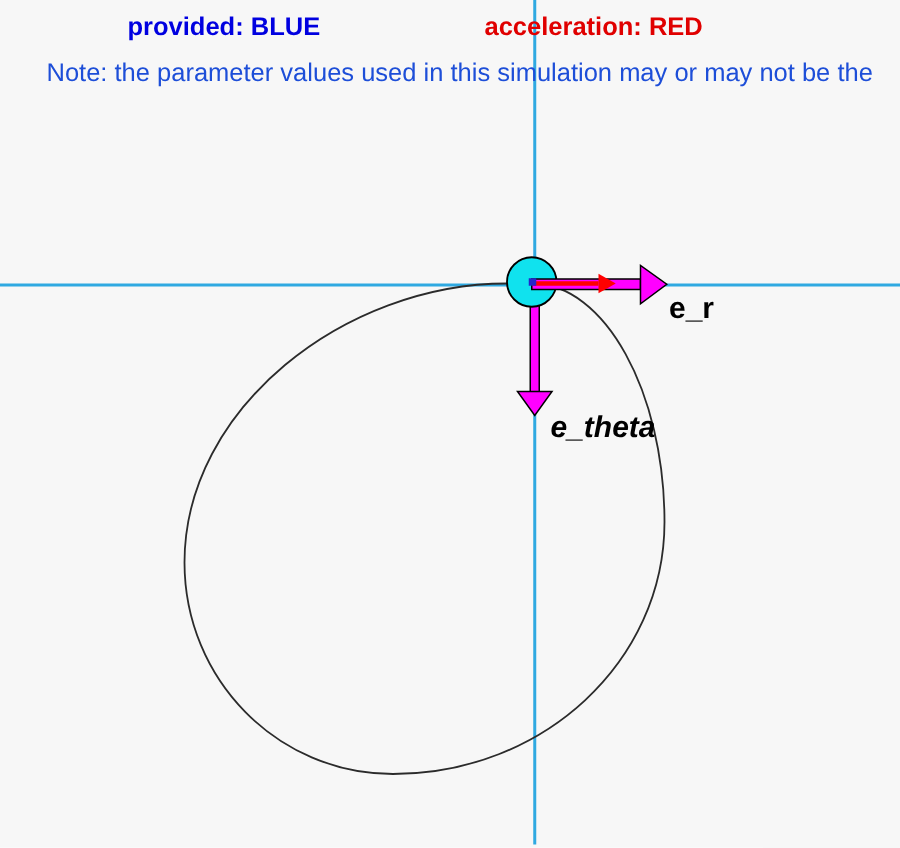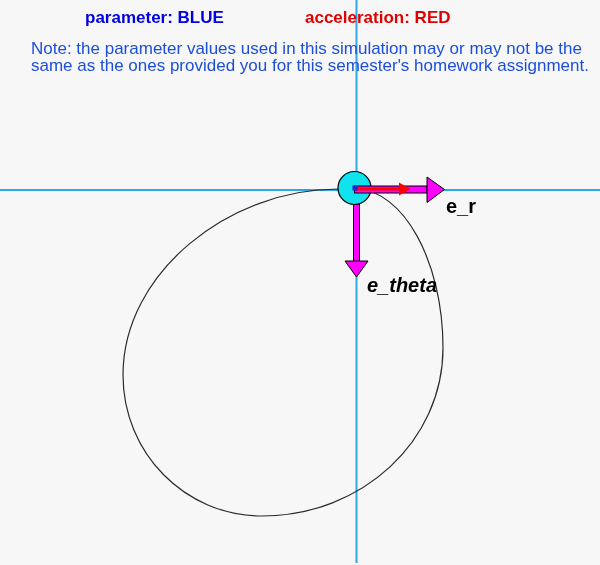--- a/index.html
+++ b/index.html
@@ -18,21 +18,21 @@
   .overlay {
     position: absolute;
     white-space: nowrap;
   }
   .legend-velocity {
     left: 85px; top: 8px;
     font-size: 17px; font-weight: bold;
     color: #0000e0;
   }
   .legend-acceleration {
-    left: 305px; top: 8px;
+    left: 323px; top: 8px;
     font-size: 17px; font-weight: bold;
     color: #e00000;
   }
   .note {
     left: 31px; top: 40px;
     font-size: 17px; line-height: 17px;
     color: #1d4ed8;
   }
   .vec-label {
     font-size: 20px; font-weight: bold;
@@ -69,26 +69,25 @@
     </g>
 
     <g>
       <rect x="355" y="187.5" width="44" height="3" fill="#ff0000"></rect>
       <polygon points="399,182.5 399,195.5 410.5,189" fill="#ff0000"></polygon>
     </g>
 
     <rect x="352.5" y="185.5" width="5" height="5" fill="#2323cc"></rect>
   </svg>
 
-  <div class="overlay legend-velocity">parameter: BLUE</div>
+  <div class="overlay legend-velocity">provided: BLUE</div>
 
   <div class="overlay legend-acceleration">acceleration: RED</div>
 
   <div class="overlay note">
     <div>Note: the parameter values used in this simulation may or may not be the</div>
-    <div>same as the ones provided you for this semester's homework assignment.</div>
   </div>
 
   <div class="overlay vec-label label-er">e_r</div>
 
   <div class="overlay vec-label label-etheta">e_theta</div>
 
 </div>
 
 </body></html>

